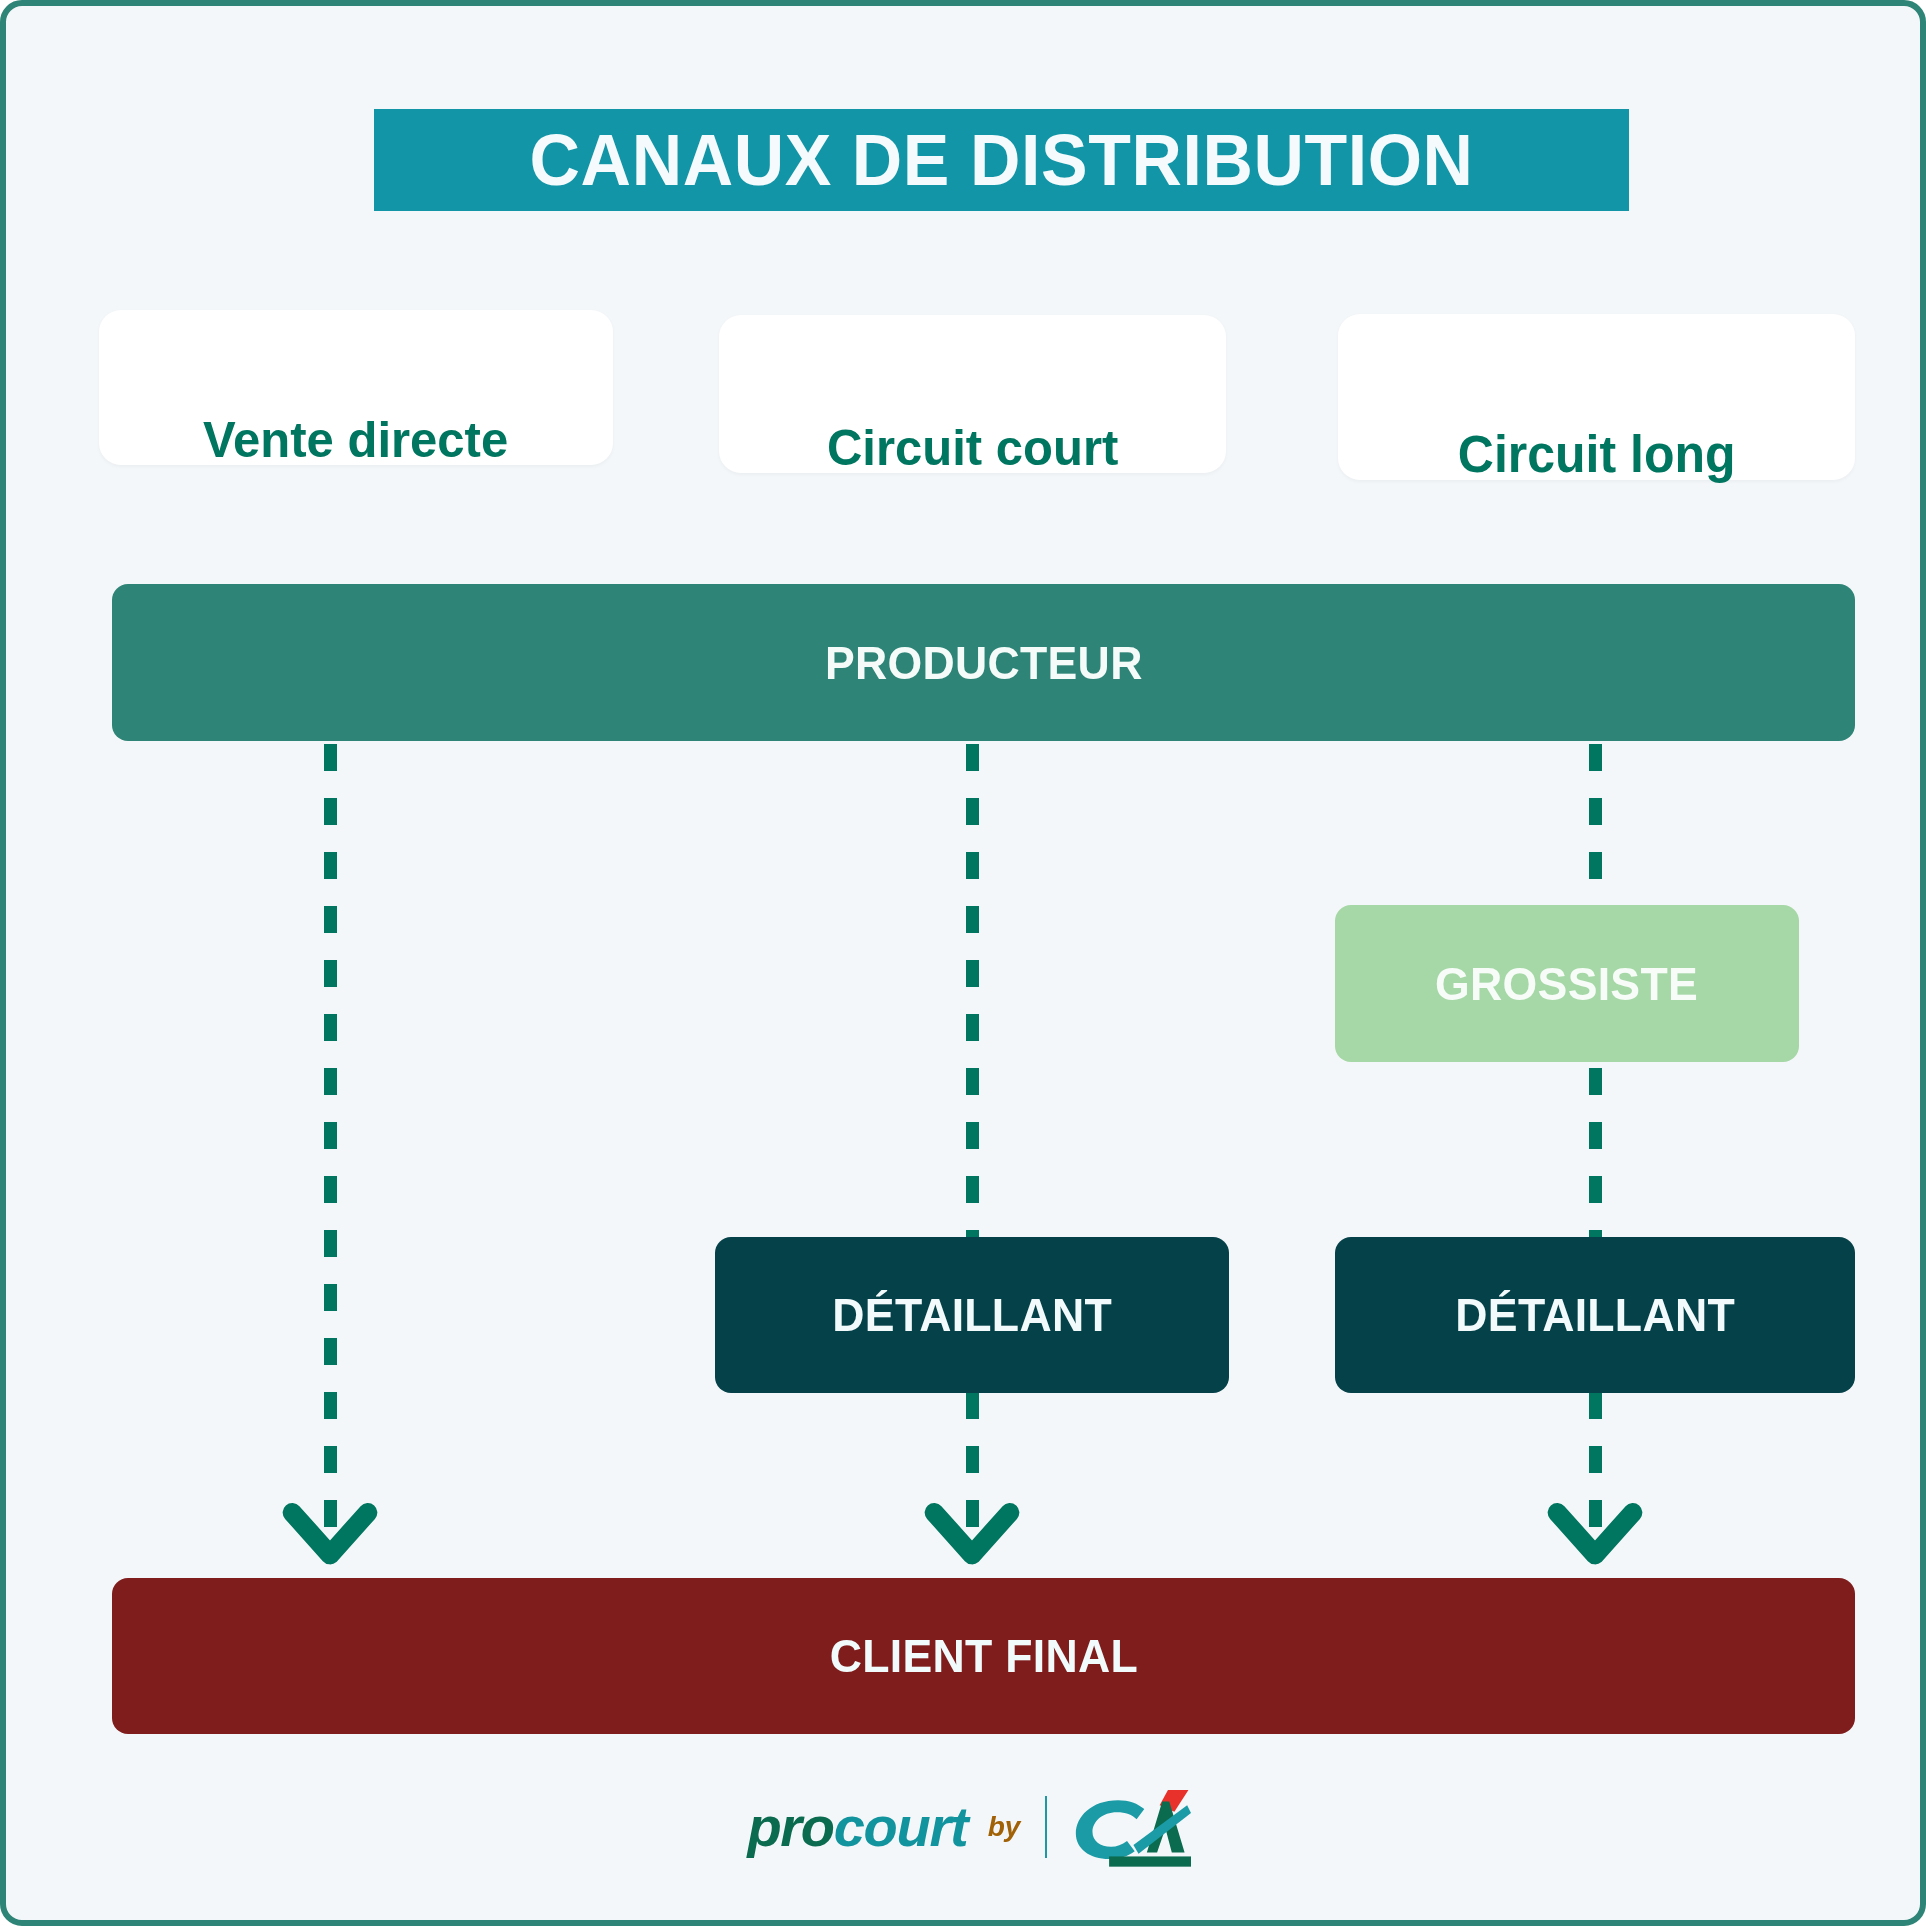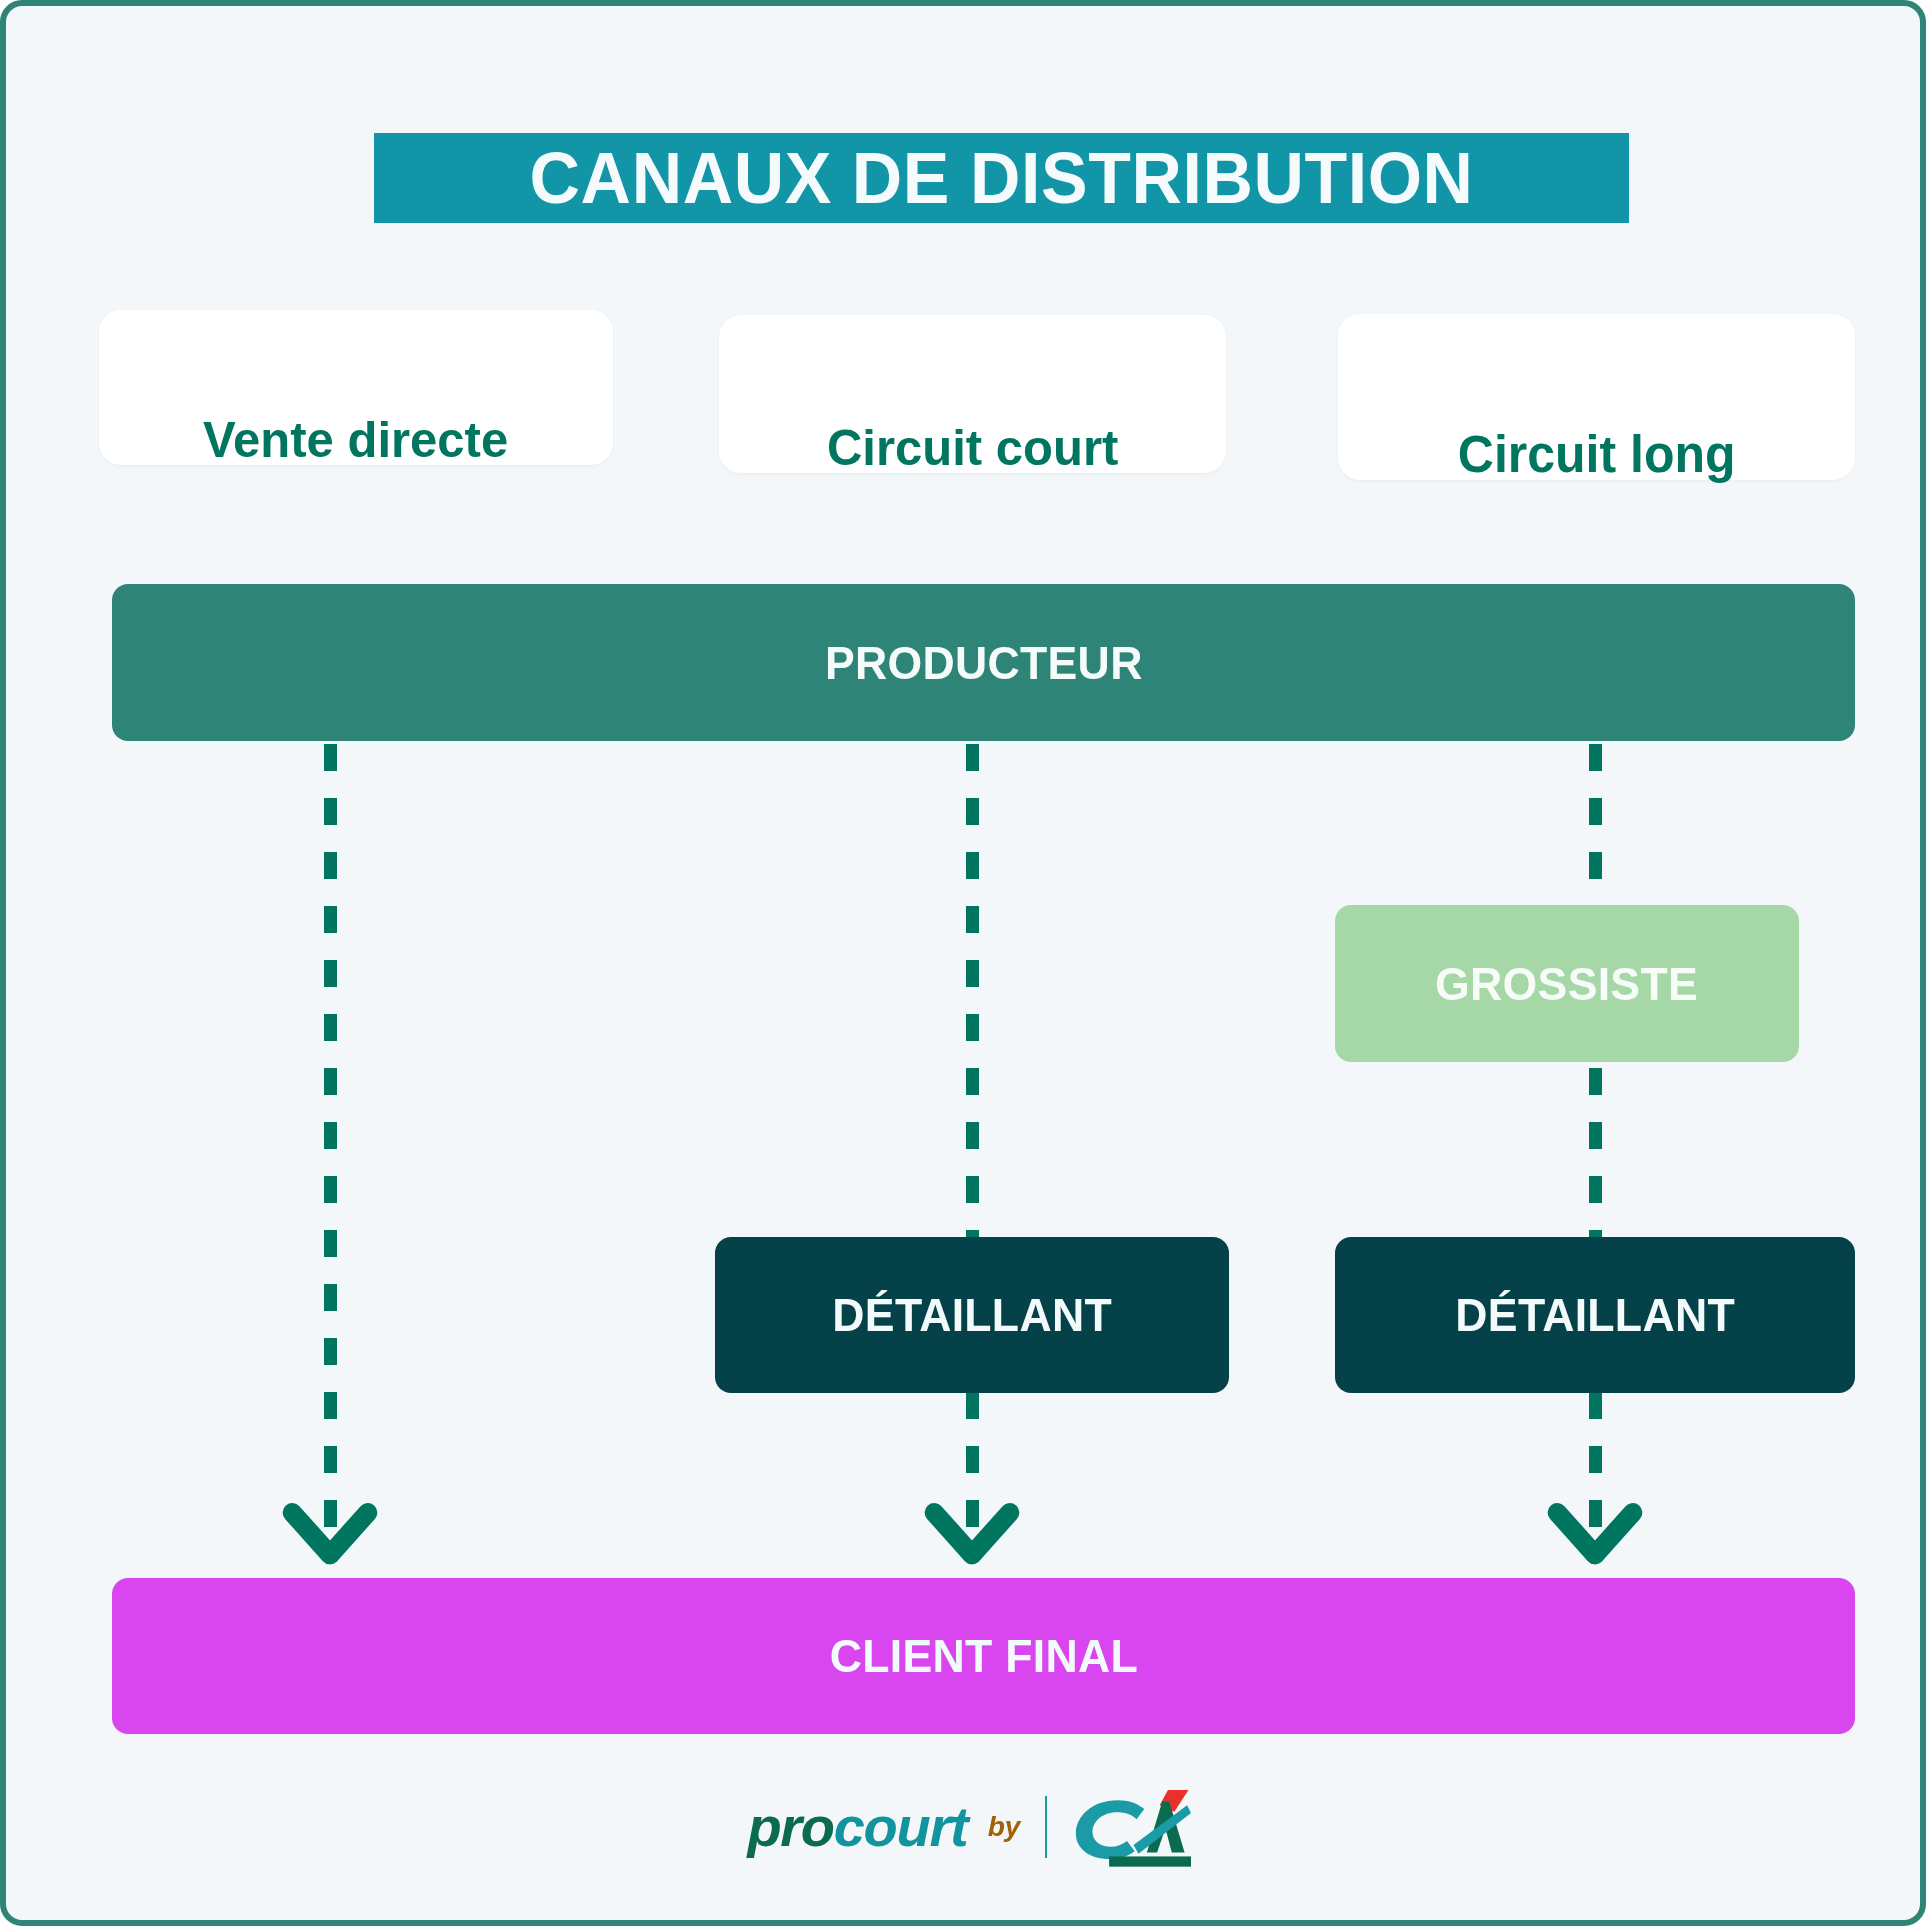--- a/index.html
+++ b/index.html
@@ -19,26 +19,25 @@
     overflow: hidden;
     font-family: "Liberation Sans", sans-serif;
   }
 
   
   .title-banner {
     position: absolute;
     left: 368px;
     top: 103px;
     width: 1255px;
-    height: 90px;
+    height: 102px;
     background: #1395a8;
     display: flex;
     align-items: center;
     justify-content: center;
-    margin-top: 24px;
   }
   .title-banner .title-text {
     color: #f5fbfc;
     font-size: 72px;
     font-weight: 700;
     letter-spacing: 0.6px;
     line-height: 1;
     white-space: nowrap;
     transform: scaleX(0.97);
   }
@@ -109,21 +108,21 @@
   #box-detaillant-court .box-label { color: #f2fafb; font-size: 46px; }
 
   #box-detaillant-long {
     left: 1329px; top: 1231px; width: 520px; height: 156px;
     background: #054149;
   }
   #box-detaillant-long .box-label { color: #f2fafb; font-size: 46px; }
 
   #box-client-final {
     left: 106px; top: 1572px; width: 1743px; height: 156px;
-    background: #d946ef;
+    background: #7f1d1d;
   }
   #box-client-final .box-label { color: #f2fbfc; font-size: 46px; }
 
   
   .connector {
     position: absolute;
     width: 13px;
     z-index: 1;
   }
   .connector .dash-line {

